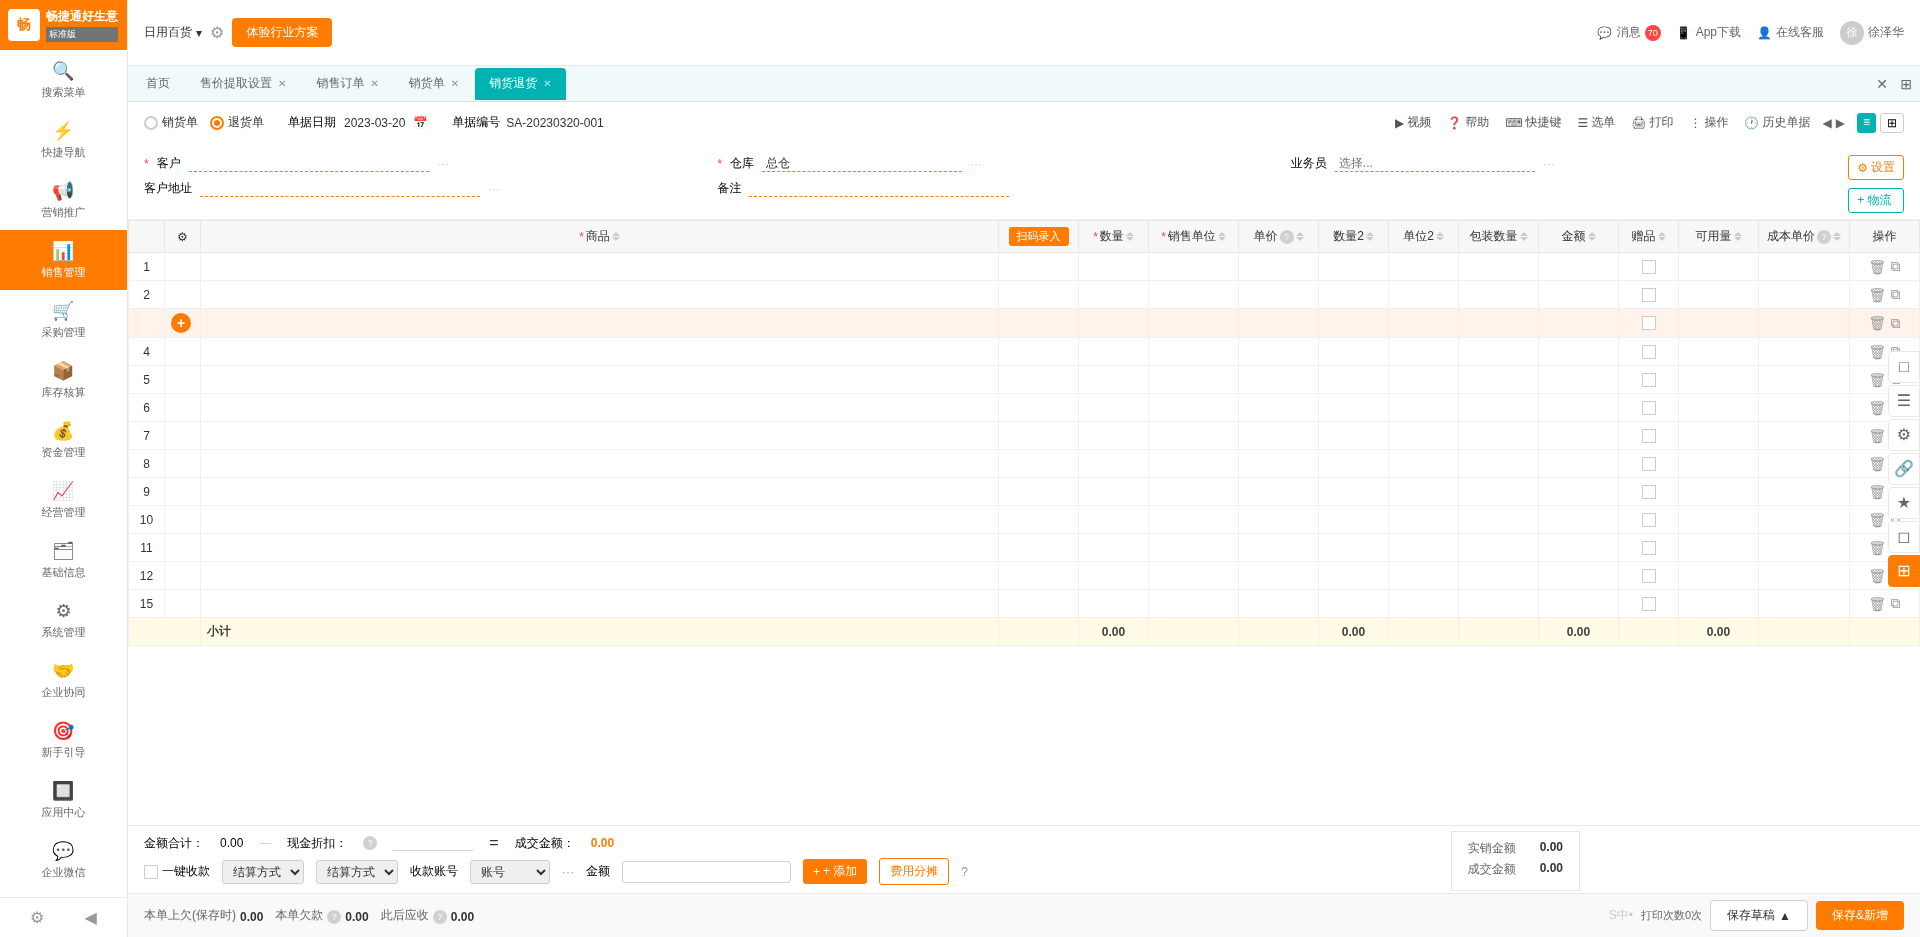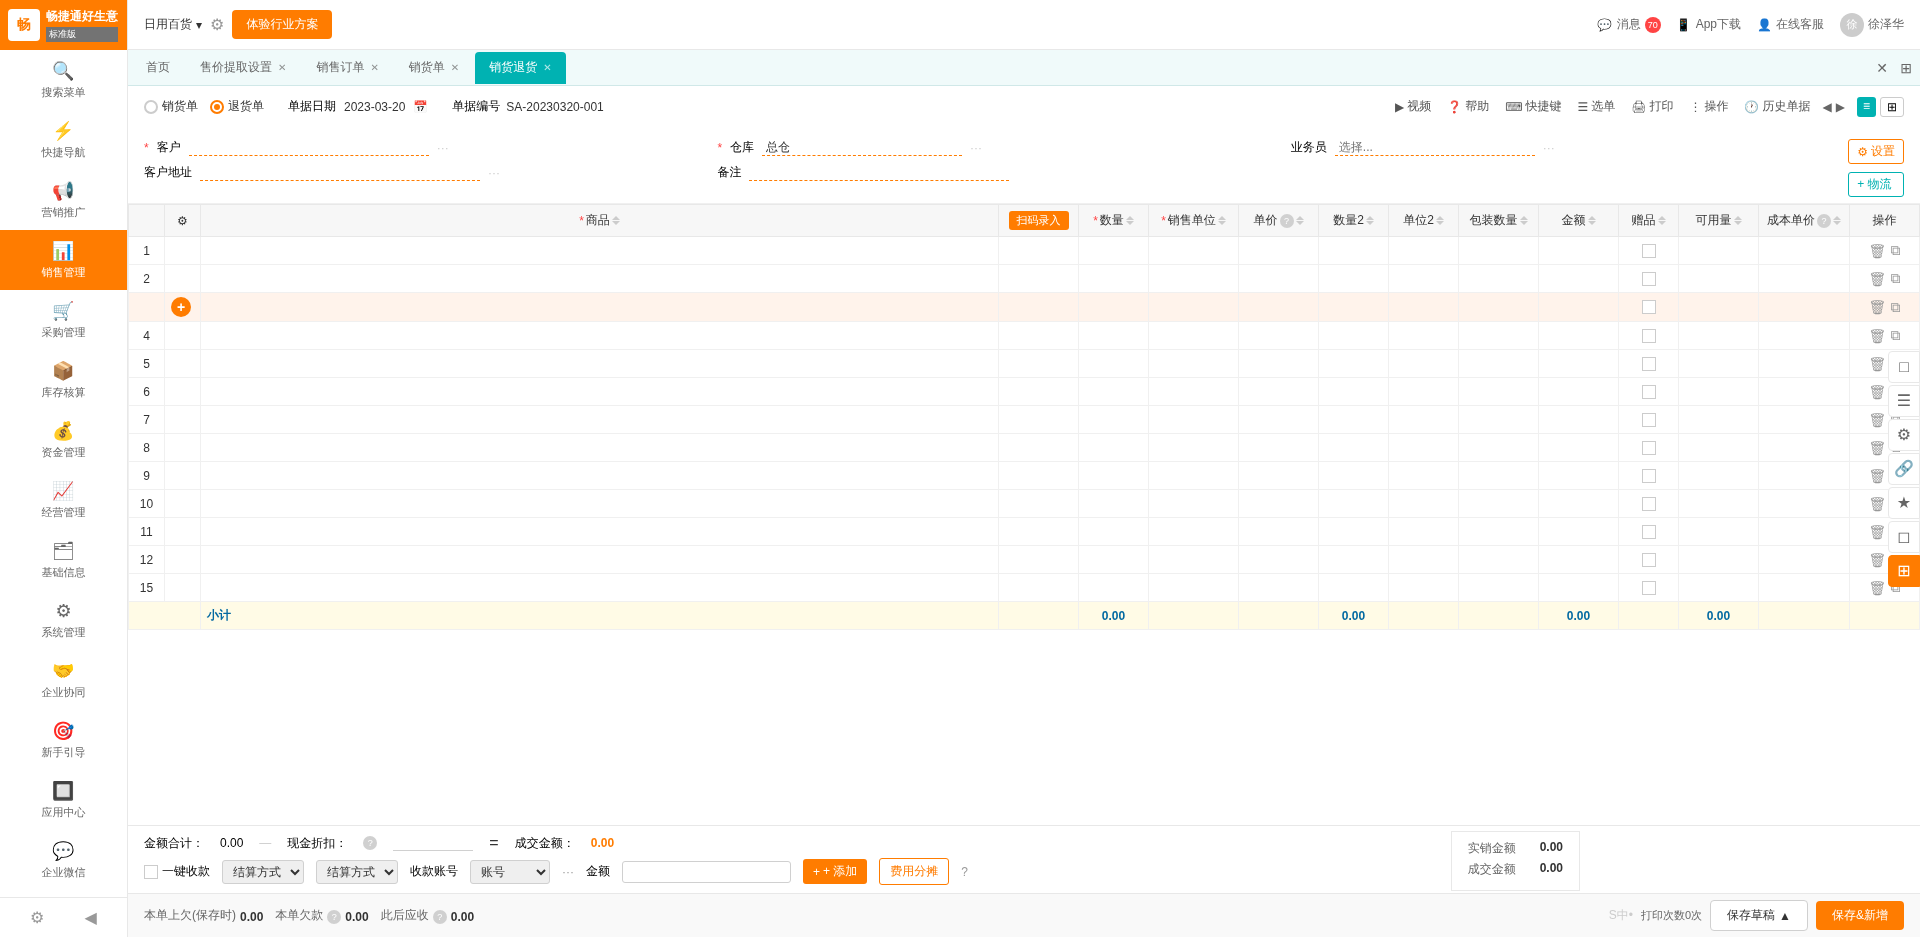--- a/index.html
+++ b/index.html
@@ -15,21 +15,21 @@
     .sidebar-item.active { background: #ff7c00; color: #fff; }
     .sidebar-item-icon { font-size: 18px; margin-bottom: 3px; }
     .sidebar-item-label { font-size: 11px; text-align: center; }
     .sidebar-bottom { display: flex; align-items: center; justify-content: space-around; padding: 10px; border-top: 1px solid #e8e8e8; }
     .sidebar-bottom-icon { color: #999; cursor: pointer; font-size: 16px; }
 
     
     .main { flex: 1; display: flex; flex-direction: column; overflow: hidden; }
 
     
-    .topbar { height: 50px; background: #fff; border-bottom: 1px solid #e8e8e8; display: flex; align-items: center; padding: 0 16px; gap: 12px; }
+    .topbar { height: 66px; background: #fff; border-bottom: 1px solid #e8e8e8; display: flex; align-items: center; padding: 0 16px; gap: 12px; }
     .topbar-left { display: flex; align-items: center; gap: 8px; }
     .topbar-daily { display: flex; align-items: center; gap: 4px; color: #333; }
     .topbar-gear { color: #999; cursor: pointer; font-size: 16px; }
     .topbar-experience-btn { background: #ff7c00; color: #fff; border: none; padding: 6px 14px; border-radius: 4px; cursor: pointer; font-size: 12px; }
     .topbar-right { margin-left: auto; display: flex; align-items: center; gap: 16px; color: #666; }
     .topbar-right-item { display: flex; align-items: center; gap: 4px; cursor: pointer; font-size: 12px; }
     .topbar-badge { background: #ff4444; color: #fff; border-radius: 50%; width: 16px; height: 16px; font-size: 9px; display: flex; align-items: center; justify-content: center; }
     .topbar-avatar { width: 24px; height: 24px; background: #ccc; border-radius: 50%; display: flex; align-items: center; justify-content: center; color: #fff; font-size: 11px; }
 
     
@@ -60,21 +60,21 @@
     .data-table { width: 100%; border-collapse: collapse; min-width: 1300px; }
     .data-table th { background: #f7f7f7; padding: 6px 8px; border: 1px solid #e8e8e8; color: #333; font-weight: normal; white-space: nowrap; text-align: center; }
     .data-table td { padding: 4px 6px; border: 1px solid #f0f0f0; color: #333; text-align: center; height: 28px; }
     .data-table tr.active-row td { background: #fff3eb; }
     .scan-btn { background: #ff7c00; color: #fff; border: none; padding: 2px 8px; border-radius: 3px; cursor: pointer; font-size: 11px; white-space: nowrap; }
     .checkbox-cell { display: flex; justify-content: center; align-items: center; }
     .checkbox { width: 14px; height: 14px; border: 1px solid #ccc; background: #fff; display: flex; align-items: center; justify-content: center; }
     .action-icons { display: flex; gap: 4px; justify-content: center; align-items: center; }
     .action-icon { color: #999; cursor: pointer; font-size: 14px; }
     .add-row-btn { width: 20px; height: 20px; background: #ff7c00; color: #fff; border-radius: 50%; display: flex; align-items: center; justify-content: center; cursor: pointer; font-size: 14px; font-weight: bold; }
-    .subtotal-row td { background: #fffbe6; font-weight: bold; color: #0369a1; }
+    .subtotal-row td { background: #fffbe6; font-weight: bold; color: #404040; }
 
     
     .bottom-area { border-top: 1px solid #e8e8e8; padding: 8px 16px; }
     .bottom-row1 { display: flex; align-items: center; gap: 16px; margin-bottom: 6px; }
     .bottom-divider { color: #ccc; }
     .bottom-row2 { display: flex; align-items: center; gap: 12px; }
     .bottom-checkbox { display: flex; align-items: center; gap: 4px; cursor: pointer; }
     .bottom-select { border: 1px solid #d0d0d0; padding: 3px 6px; color: #333; border-radius: 3px; min-width: 80px; }
     .bottom-input { border: 1px solid #d0d0d0; padding: 3px 6px; color: #333; border-radius: 3px; min-width: 60px; }
     .bottom-dots { color: #999; cursor: pointer; }

